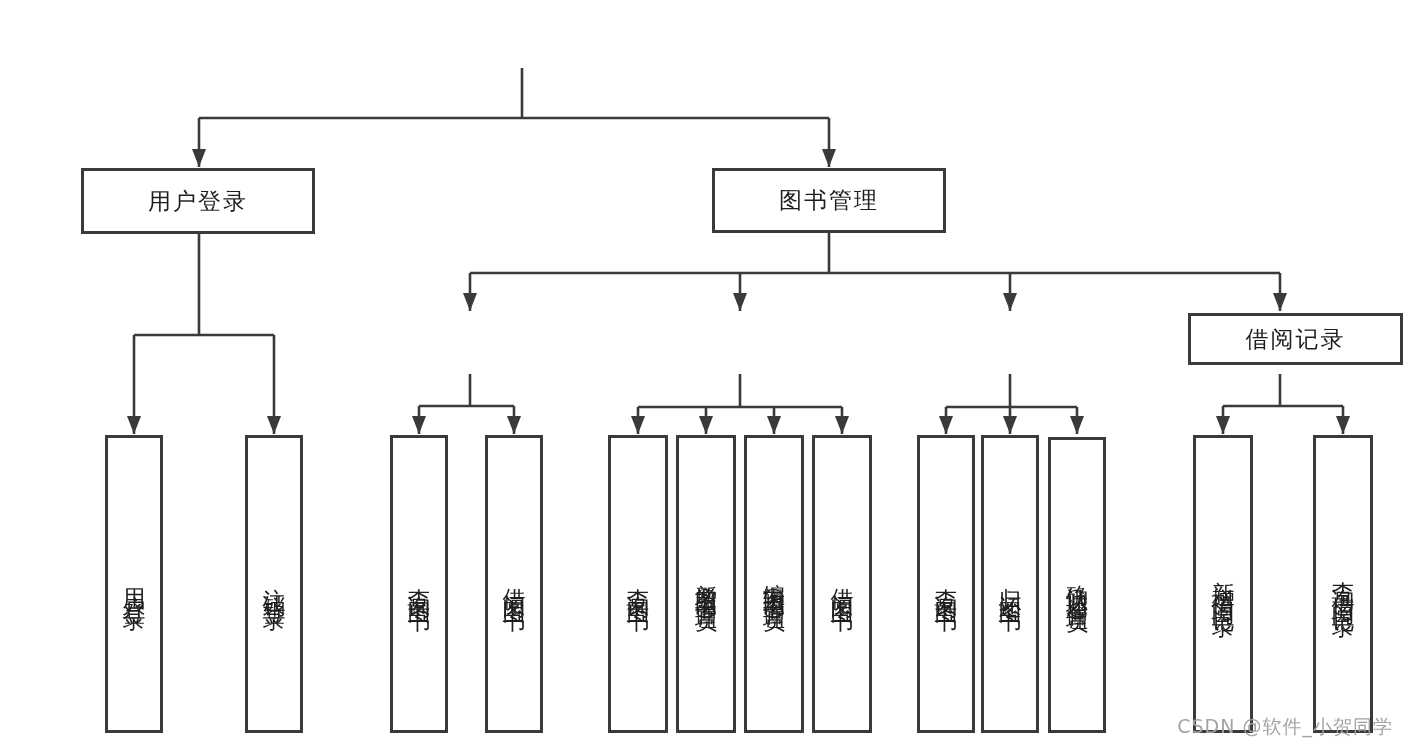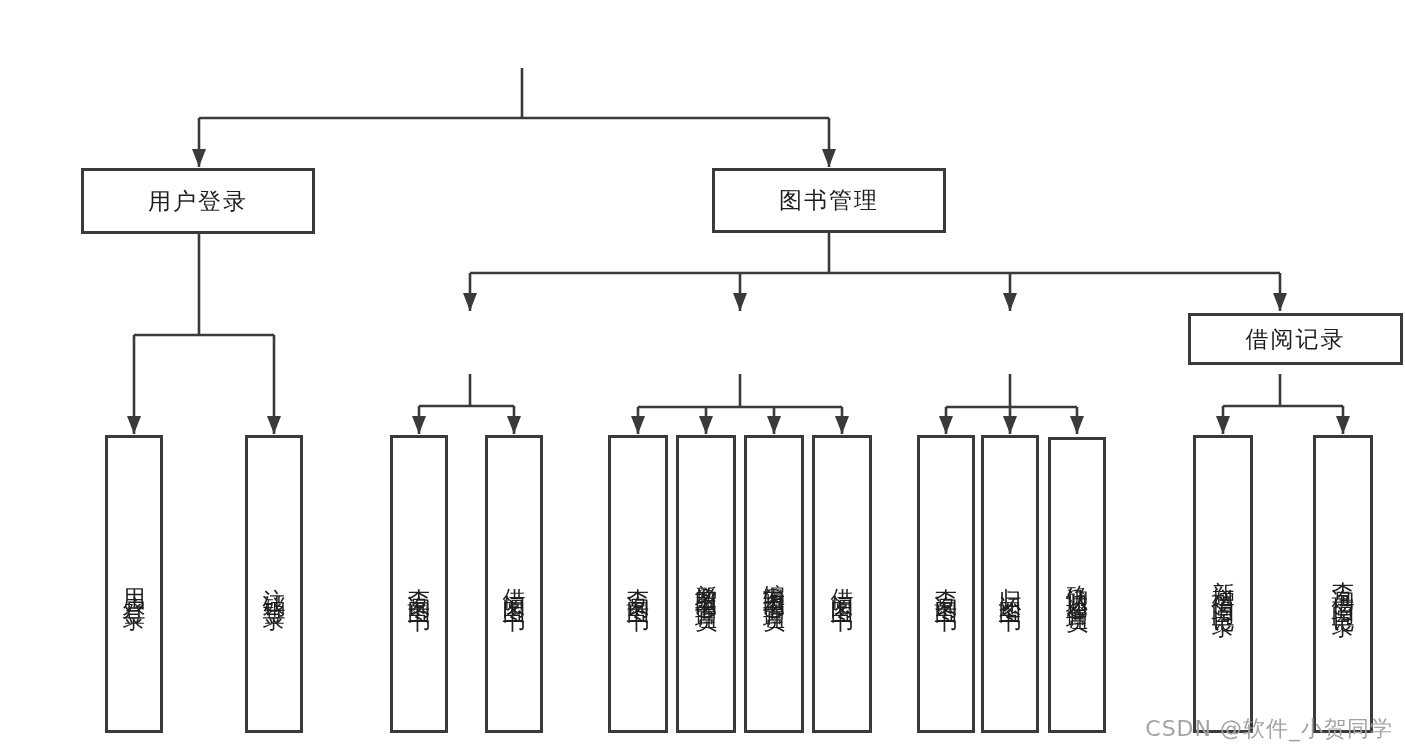--- a/index.html
+++ b/index.html
@@ -41,21 +41,21 @@
     line-height: 1;
     letter-spacing: 7px;
     color: var(--text, #1e1e1e);
     white-space: nowrap;
   }
   .vtext.long { letter-spacing: 4px; font-size: 22px; }
   .watermark {
     position: absolute;
     right: 12px;
     top: 714px;
-    font-size: 22px;
+    font-size: 19px;
     letter-spacing: 1px;
     color: var(--wm, #a3a3a3);
     white-space: nowrap;
     z-index: 5;
   }
 </style>
 </head>
 <body>
 
 <div class="canvas" style="--line: #3a3a3a; --text: #1e1e1e; --wm: #a3a3a3; --bg: #ffffff;">

